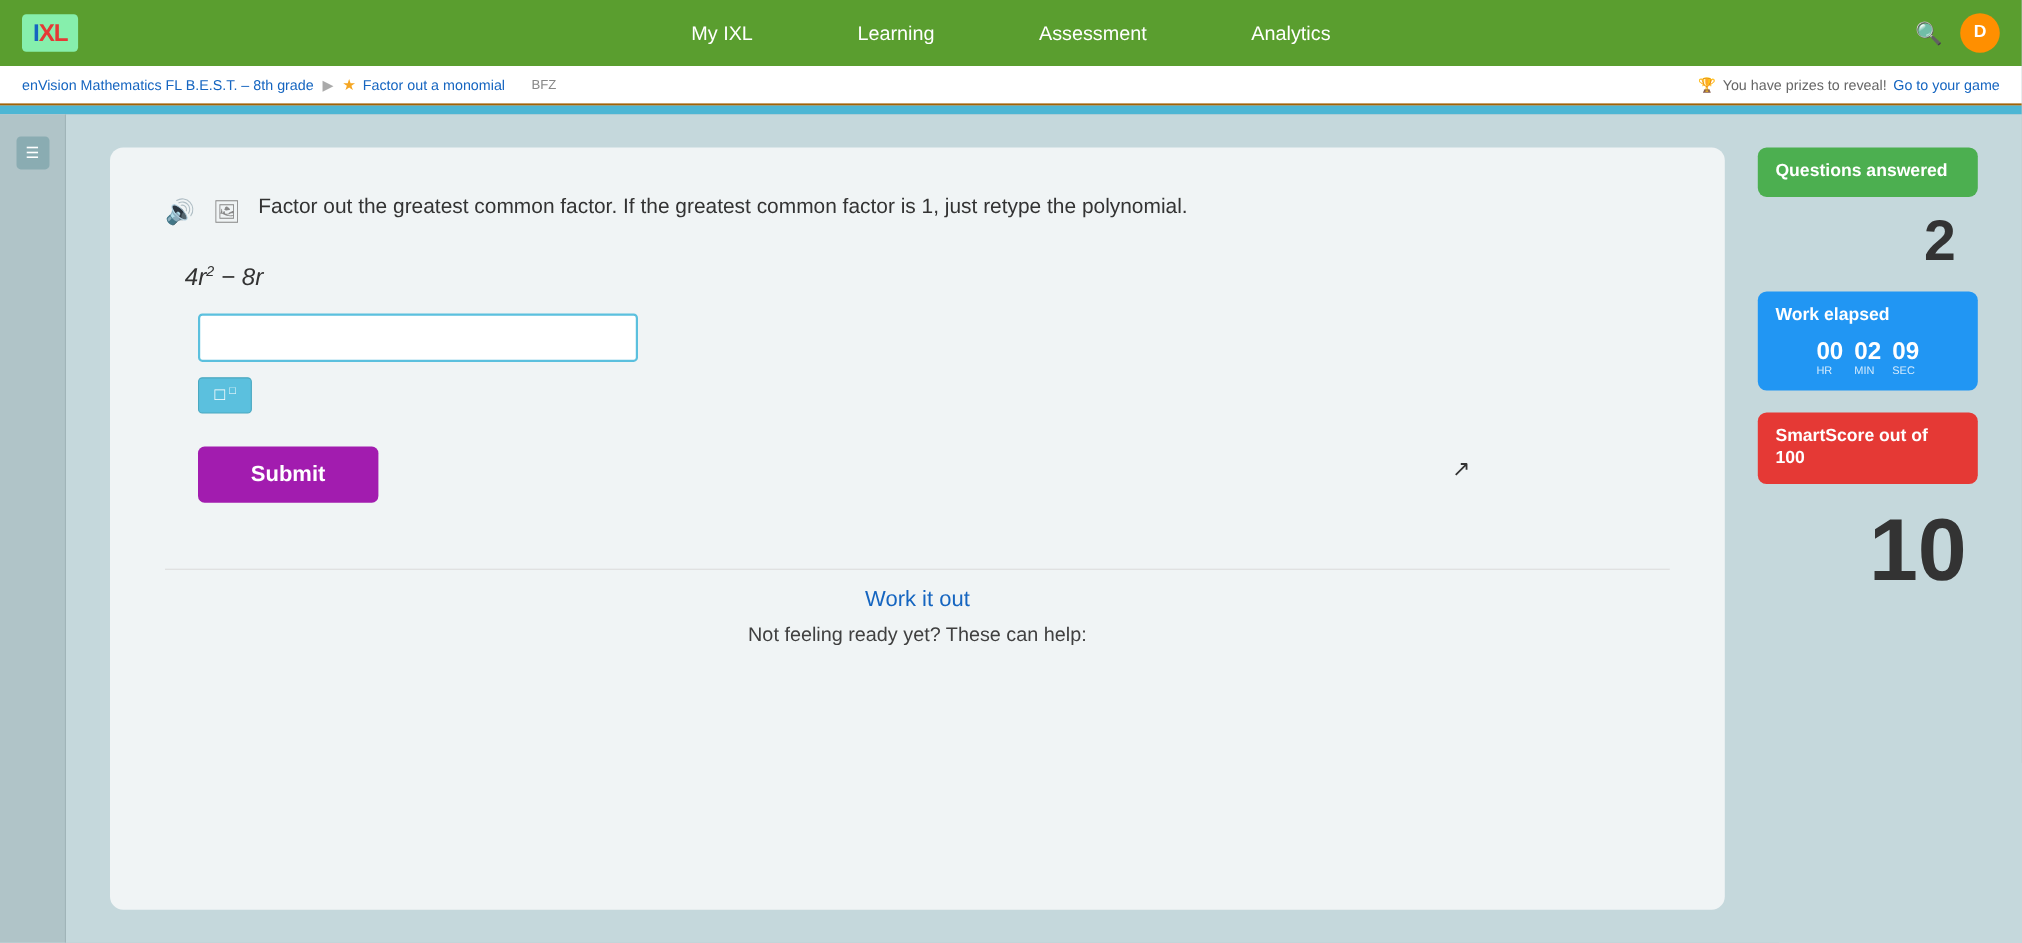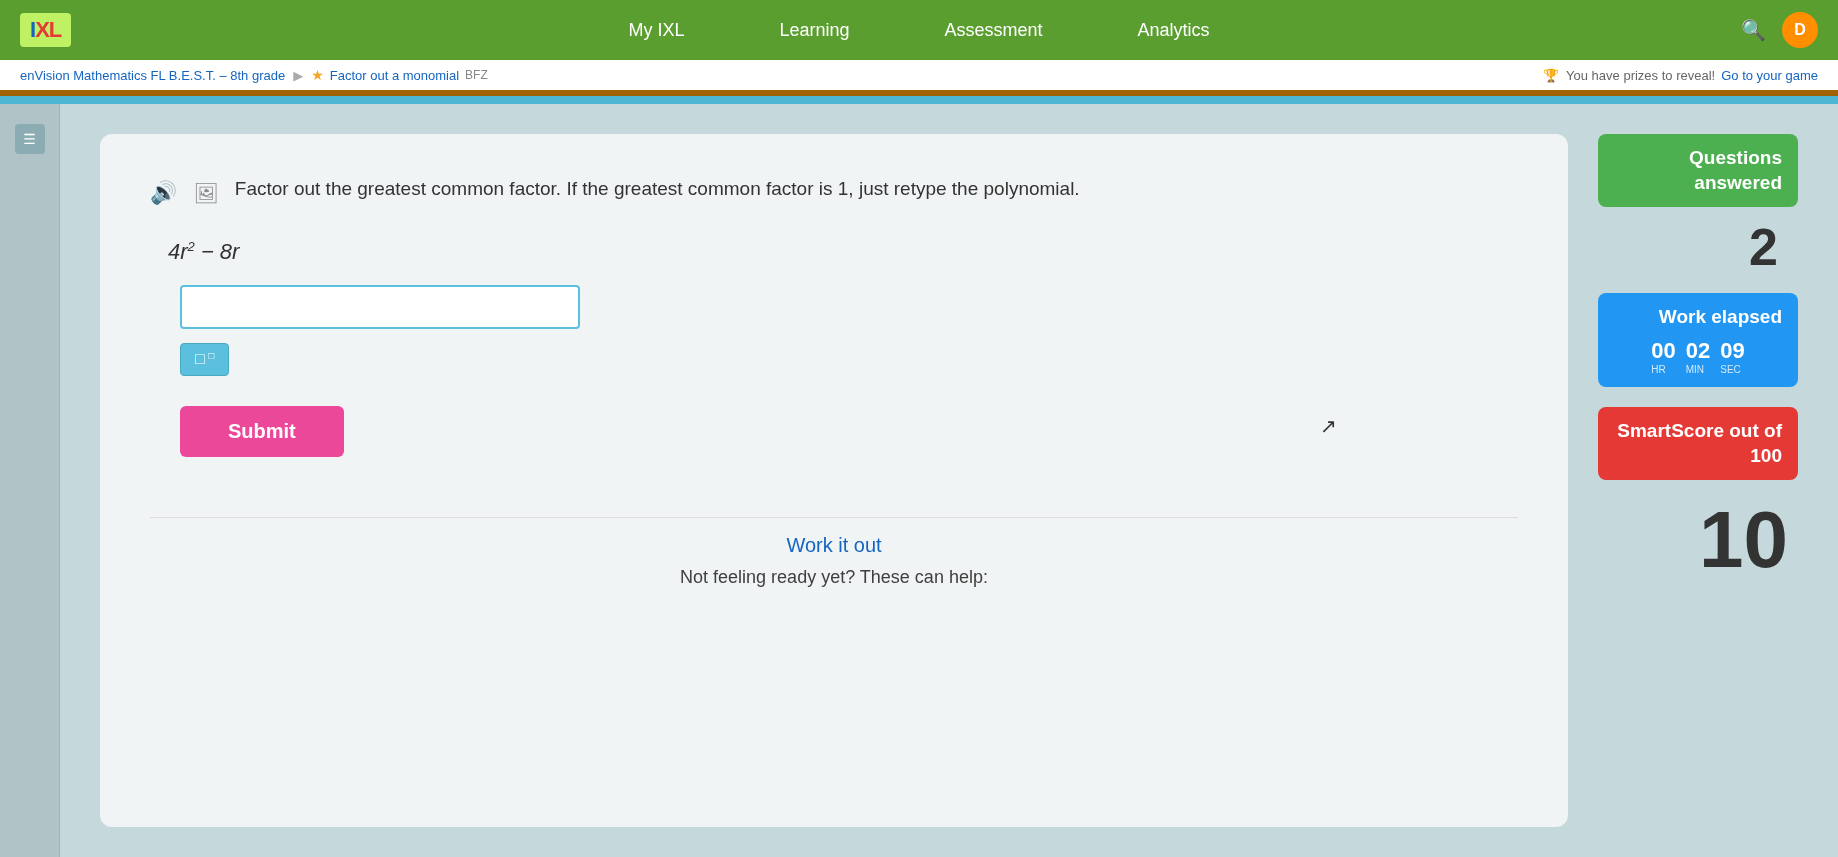--- a/index.html
+++ b/index.html
@@ -8,21 +8,21 @@
     
     .top-nav {
       background: #5a9e2f;
       height: 60px;
       display: flex;
       align-items: center;
       padding: 0 20px;
       position: relative;
     }
     .logo-box {
-      background: #bef264;
+      background: #86efac;
       padding: 4px 10px;
       border-radius: 4px;
       font-weight: 900;
       font-size: 22px;
       color: #1565c0;
       letter-spacing: -1px;
     }
     .logo-box span { color: #e53935; }
     .nav-links {
       display: flex;
@@ -68,21 +68,21 @@
 
     
     .breadcrumb-bar {
       background: white;
       height: 36px;
       display: flex;
       align-items: center;
       padding: 0 20px;
       font-size: 13px;
       color: #555;
-      border-bottom: 6px solid #a16207;
+      border-bottom: 2px solid #a16207;
     }
     .breadcrumb-sep { margin: 0 8px; color: #aaa; }
     .breadcrumb-link { color: #1565c0; cursor: pointer; text-decoration: none; }
     .star-icon { color: #f5a623; margin-right: 6px; font-size: 14px; }
     .prize-notice {
       margin-left: auto;
       color: #666;
       font-size: 13px;
       display: flex;
       align-items: center;
@@ -206,21 +206,21 @@
       border: 1px solid #4aa8c0;
       border-radius: 4px;
       padding: 6px 14px;
       cursor: pointer;
       font-size: 13px;
       color: white;
       font-weight: bold;
     }
 
     .submit-btn {
-      background: #ec4899;
+      background: #a21caf;
       color: white;
       border: none;
       border-radius: 6px;
       padding: 14px 48px;
       font-size: 20px;
       font-weight: bold;
       cursor: pointer;
       margin-left: 30px;
     }
 
@@ -263,23 +263,23 @@
     }
     .stat-card-blue {
       background: #2196f3;
       color: white;
     }
     .stat-card-red {
       background: #e53935;
       color: white;
     }
     .stat-label {
-      font-size: 19px;
+      font-size: 16px;
       font-weight: bold;
-      text-align: right;
+      text-align: left;
       line-height: 1.3;
     }
 
     .time-row {
       display: flex;
       justify-content: center;
       gap: 10px;
       margin-top: 8px;
     }
     .time-unit {
@@ -321,21 +321,21 @@
     <button class="search-icon-btn">🔍</button>
     <div class="avatar-circle">D</div>
   </div>
 </nav>
 
 <div class="breadcrumb-bar">
   <a class="breadcrumb-link">enVision Mathematics FL B.E.S.T. – 8th grade</a>
   <span class="breadcrumb-sep">▶</span>
   <span class="star-icon">★</span>
   <a class="breadcrumb-link">Factor out a monomial</a>
-  <span style="margin-left:6px;color:#888;font-size:12px;">BFZ</span>
+  <span style="margin-left:24px;color:#888;font-size:12px;">BFZ</span>
   <div class="prize-notice">
     <span>🏆</span>
     <span>You have prizes to reveal!</span>
     <a class="prize-link">Go to your game</a>
   </div>
 </div>
 
 <div class="accent-bar"></div>
 
 <div class="main-layout">

